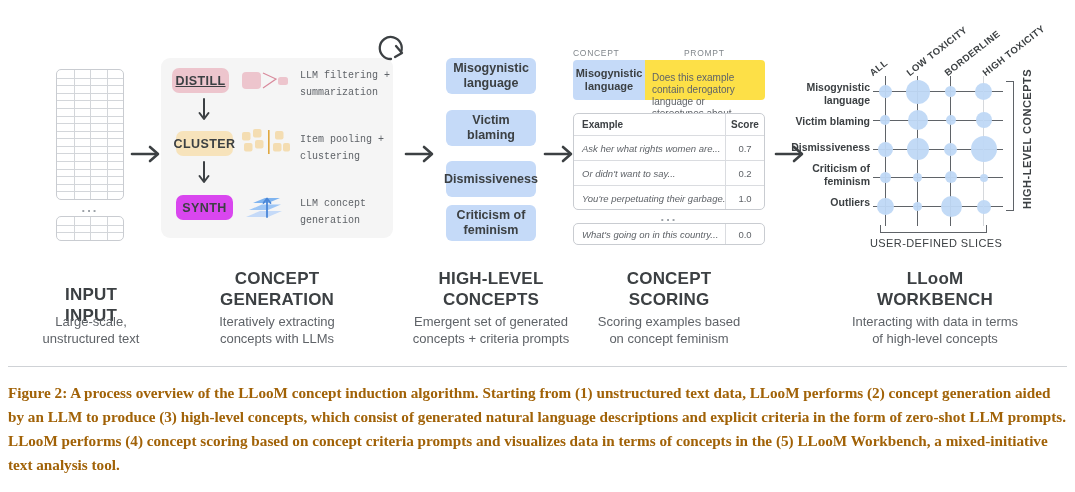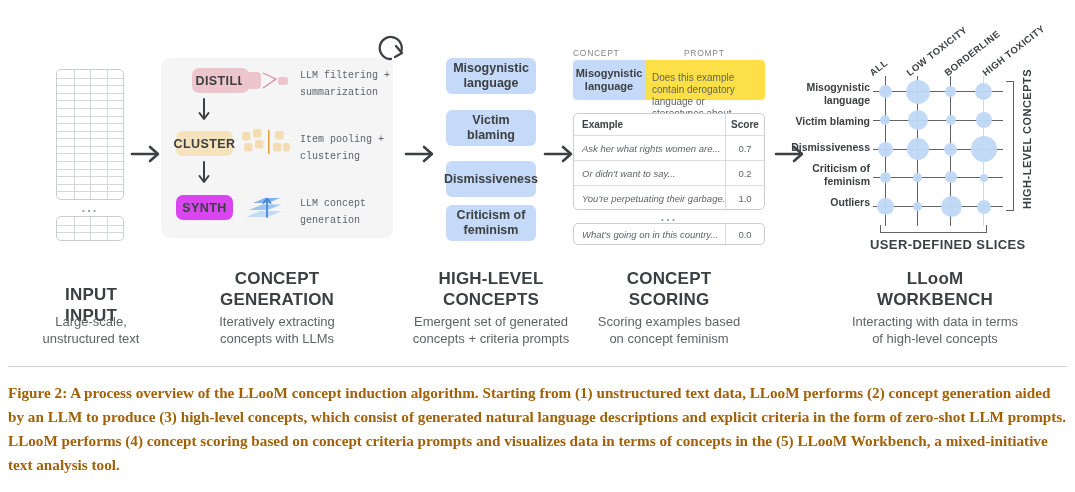--- a/index.html
+++ b/index.html
@@ -114,21 +114,21 @@
   .mx-vline.light{background:#d5d8dc;}
   .bubble{position:absolute;border-radius:50%;background:#bfd8f5;opacity:.95;}
   .bracket-r{position:absolute;border:1.4px solid #5f6368;border-left:none;}
   .bracket-b{position:absolute;border:1.4px solid #5f6368;border-top:none;}
   .mx-axis-v{
     position:absolute;font-size:11px;font-weight:bold;letter-spacing:.5px;
     color:#3c4043;white-space:nowrap;transform-origin:center;
     transform:rotate(-90deg);
   }
   .mx-axis-h{
-    position:absolute;font-size:13px;font-weight:bold;letter-spacing:.4px;
+    position:absolute;font-size:11px;font-weight:normal;letter-spacing:.4px;
     color:#3c4043;white-space:nowrap;text-align:center;
   }
 
   
   .divider{position:absolute;left:8px;right:8px;height:1px;background:#cfd2d6;}
   .caption{
     position:absolute;left:8px;width:1059px;
     font-family:"Liberation Serif", serif;font-weight:bold;
     font-size:15.2px;line-height:24px;color:#a16207;text-align:left;
   }
@@ -173,21 +173,21 @@
     <path d="M20 5 L28 12 L20 19" stroke="#3c4043" stroke-width="2.6" fill="none" stroke-linecap="round" stroke-linejoin="round"></path>
   </svg>
 
   <div class="cg-panel" style="left:161px;top:58px;width:232px;height:180px;"></div>
 
   <svg class="loop-arrow" style="left:374px;top:30px;" viewBox="0 0 34 34">
     <path d="M27 22 A11 11 0 1 0 17 29" stroke="#3c4043" stroke-width="2.3" fill="none" stroke-linecap="round"></path>
     <path d="M22 16 L28 23 L21 27" stroke="#3c4043" stroke-width="2.3" fill="none" stroke-linecap="round" stroke-linejoin="round"></path>
   </svg>
 
-  <div class="pill distill" style="left:192px;top:68px;width:57px;height:25px;">DISTILL</div>
+  <div class="pill distill" style="left:172px;top:68px;width:57px;height:25px;text-decoration:underline;">DISTILL</div>
   <svg class="abs" style="left:242px;top:68px;width:46px;height:25px;" viewBox="0 0 46 25">
     <rect x="0" y="4" width="19" height="17" rx="4" fill="#edc5cd"></rect>
     <rect x="36" y="9" width="10" height="8" rx="2.5" fill="#edc5cd"></rect>
     <path d="M21 5 L34 11 L21 20" stroke="#d98a9c" stroke-width="1.2" fill="none"></path>
   </svg>
   <div class="cg-desc" style="left:300px;top:68px;width:92px;">
     <div>LLM filtering +</div>
     <div>summarization</div>
   </div>
 

